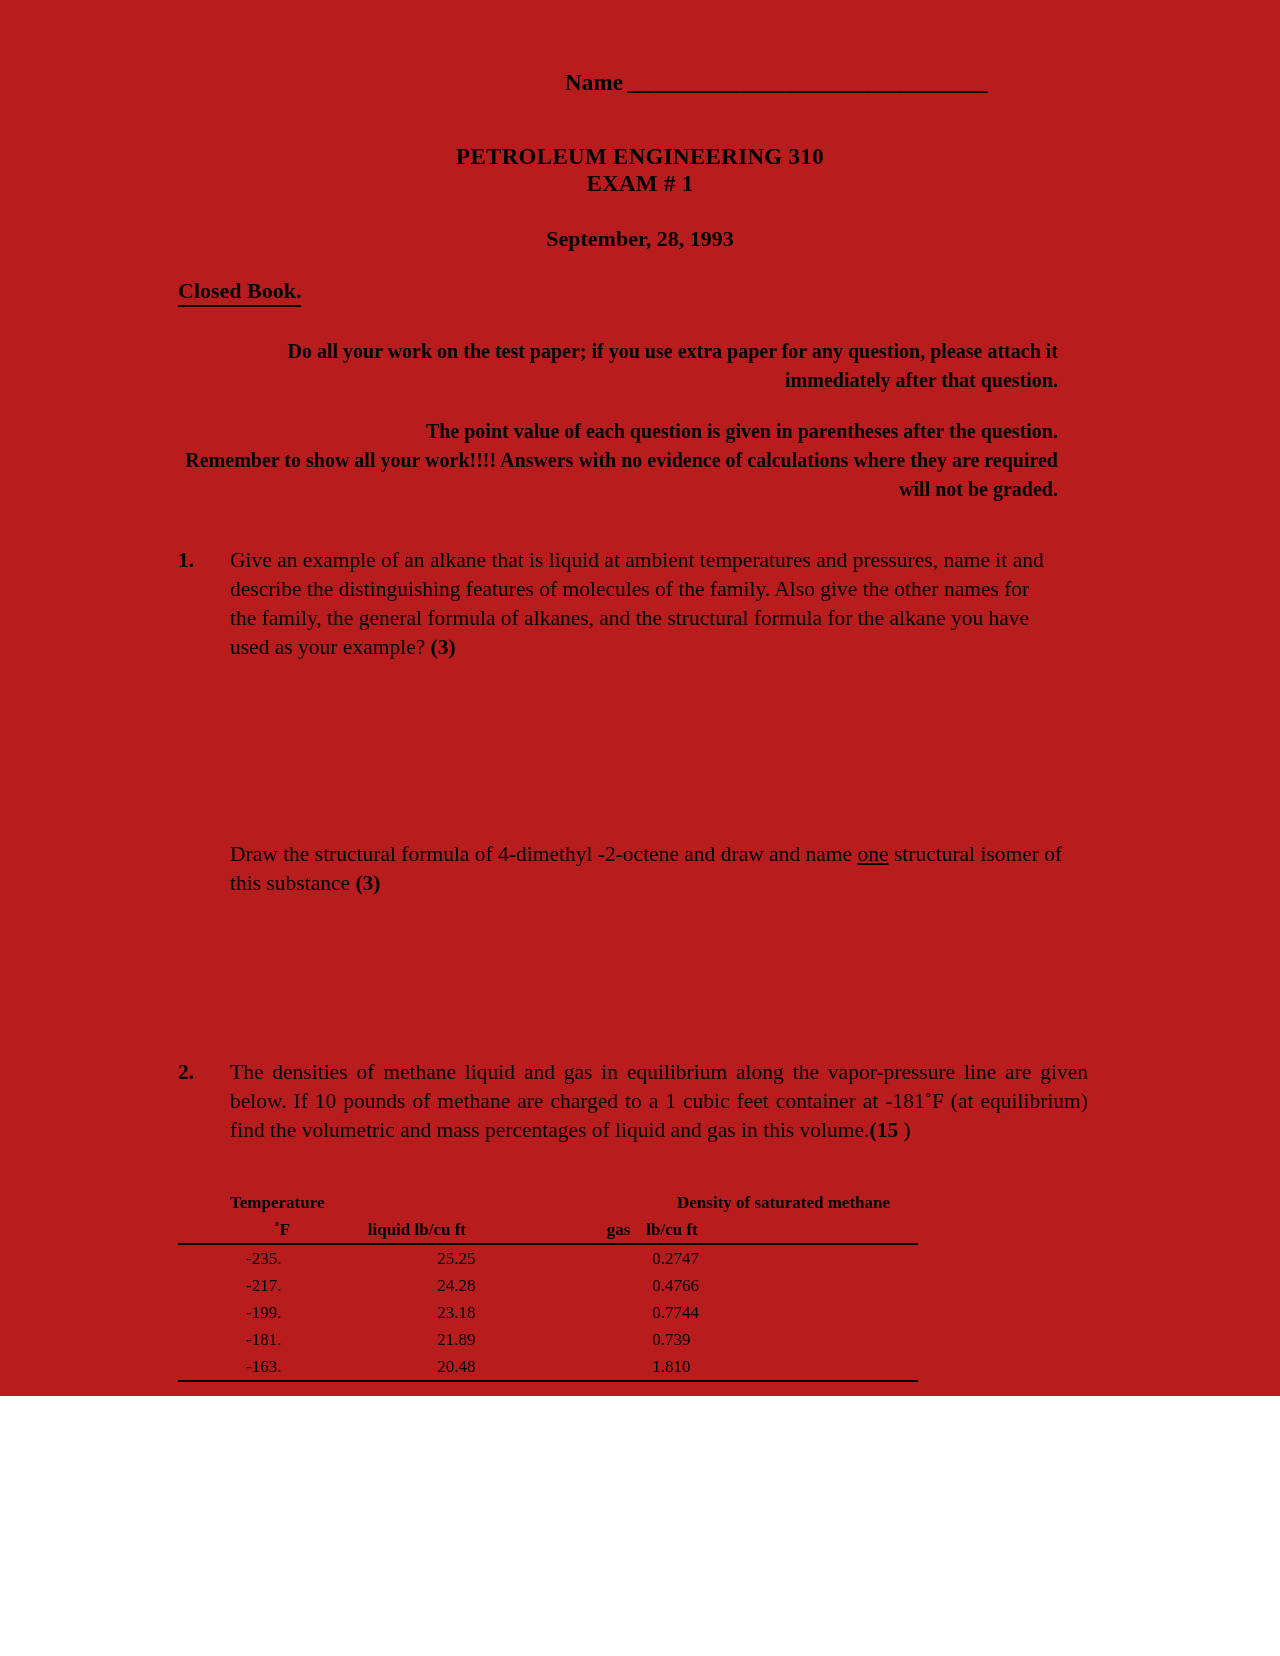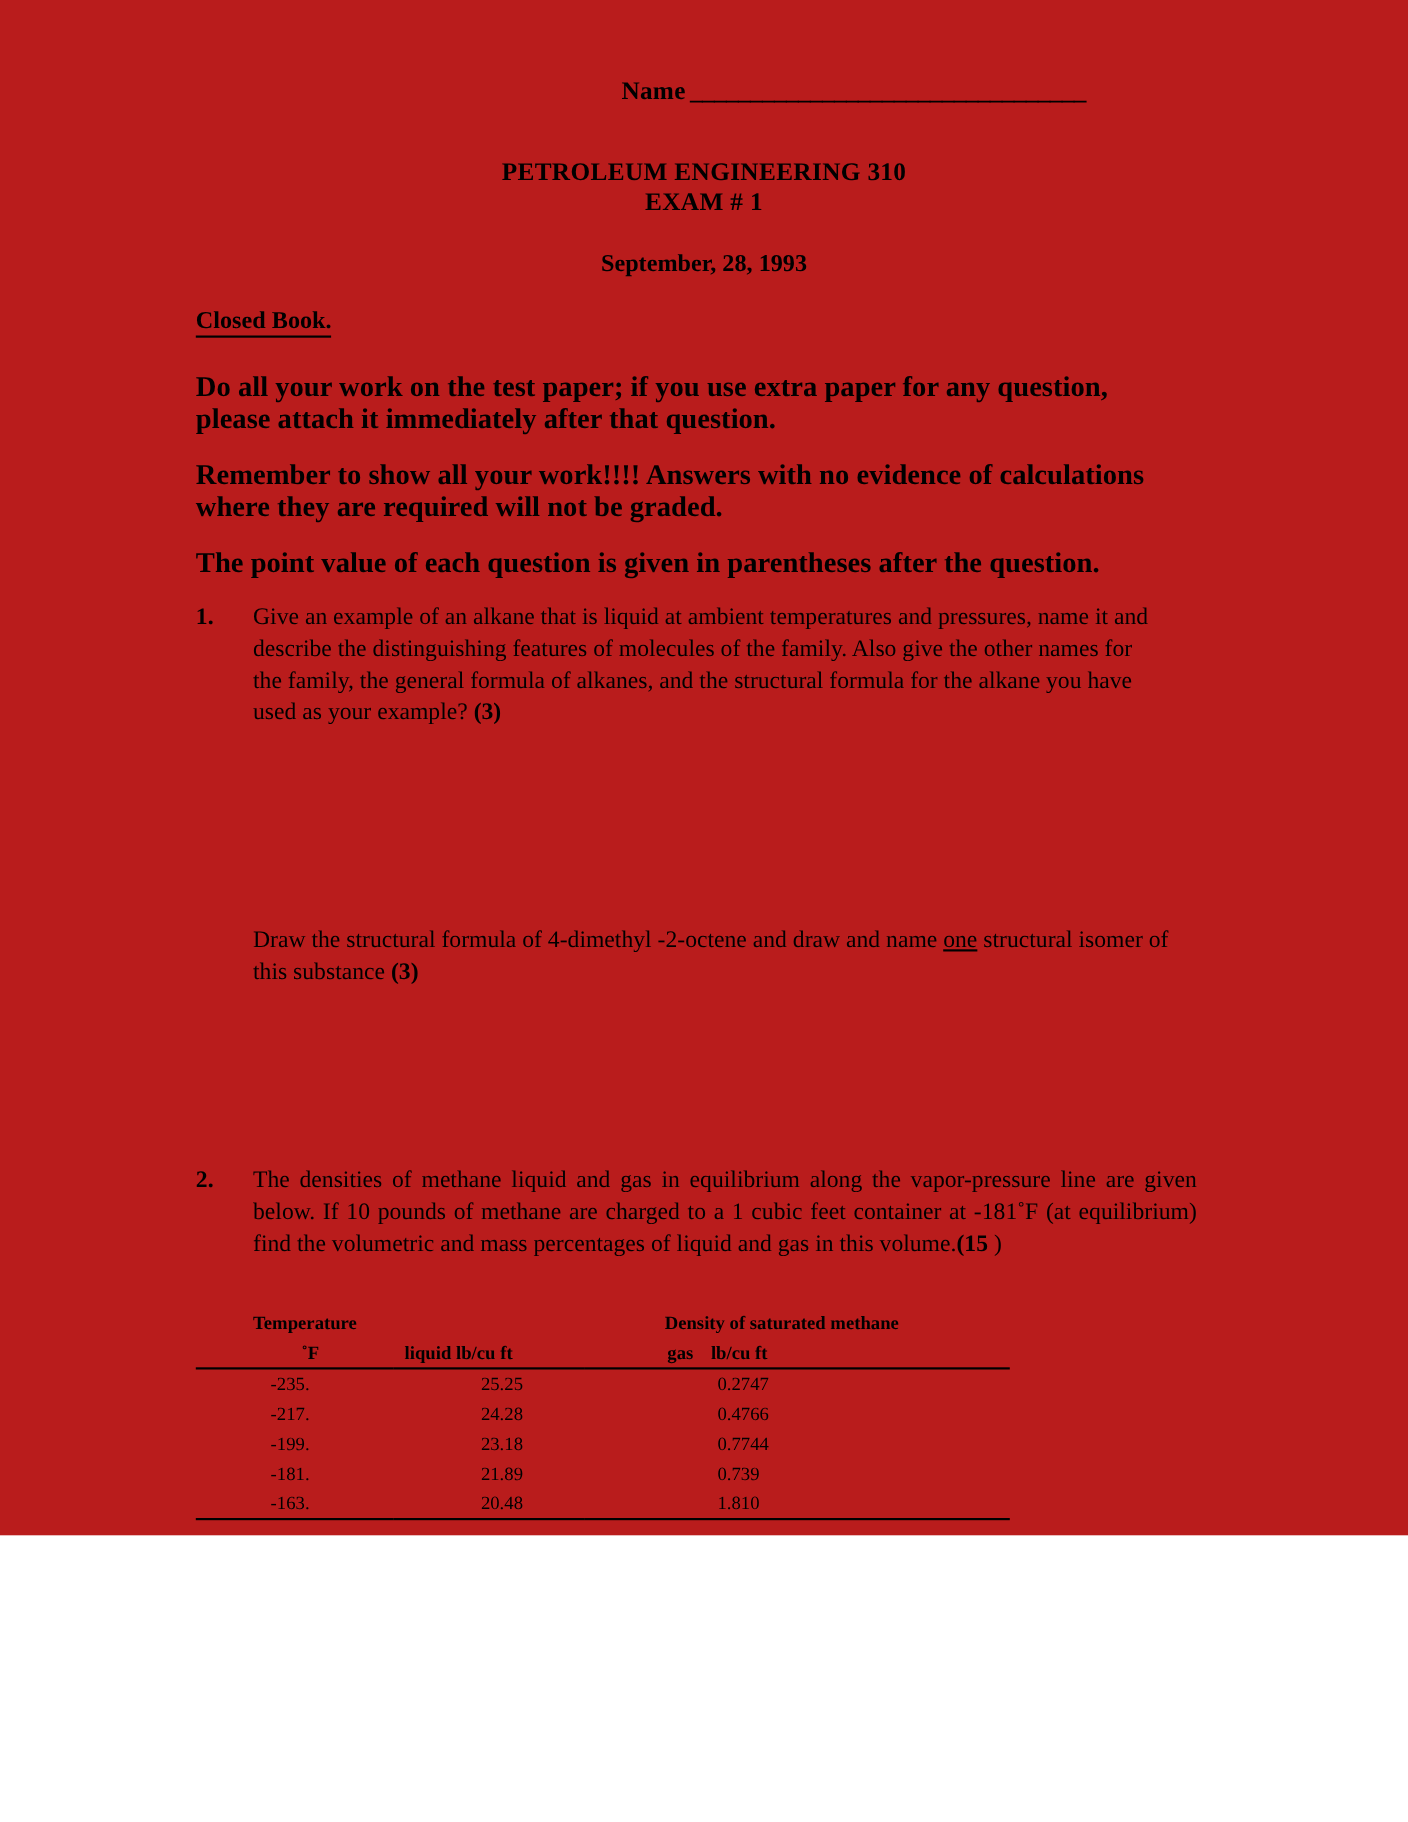--- a/index.html
+++ b/index.html
@@ -74,24 +74,24 @@
   .closed-book {
     font-weight: bold;
     font-size: 22px;
     display: inline-block;
     border-bottom: 2px solid #000;
     padding-bottom: 1px;
     margin-bottom: 30px;
   }
   .instr-para {
     font-weight: bold;
-    font-size: 26px;
+    font-size: 20px;
     line-height: 29px;
     margin-bottom: 22px;
-    text-align: left;
+    text-align: right;
   }
   .instr-para.last { margin-bottom: 0; }
 
   
   .question {
     position: absolute;
     display: flex;
     align-items: flex-start;
   }
   .q-num {
@@ -133,20 +133,21 @@
   table.data-table td {
     padding: 0;
     line-height: 27px;
   }
   .th-group-left {
     text-align: left;
     font-weight: bold;
     padding-left: 52px !important;
   }
   .th-group-right {
+    text-align: right;
     font-weight: bold;
     padding-right: 28px !important;
   }
   .sub-head-temp {
     font-weight: bold;
     text-align: left;
     padding-left: 96px !important;
     border-bottom: 2px solid #000;
   }
   .sub-head-liquid {
@@ -184,22 +185,22 @@
 
   <div class="title-block">
     <div class="course-title">PETROLEUM ENGINEERING 310</div>
     <div class="exam-title">EXAM # 1</div>
   </div>
   <div class="exam-date">September, 28, 1993</div>
 
   <div class="instructions">
     <div><span class="closed-book">Closed Book.</span></div>
     <div class="instr-para">Do all your work on the test paper; if you use extra paper for any question, please attach it immediately after that question.</div>
+    <div class="instr-para last">The point value of each question is given in parentheses after the question.</div>
     <div class="instr-para">Remember to show all your work!!!!  Answers with no evidence of calculations where they are required will not be graded.</div>
-    <div class="instr-para last">The point value of each question is given in parentheses after the question.</div>
   </div>
 
   <div class="question" id="question-1">
     <div class="q-num">1.</div>
     <div class="q-body"><span>Give an example  of an alkane that is liquid at ambient temperatures and pressures, name it and describe the distinguishing features of molecules of the family. Also give the other names for the family, the general formula of alkanes,  and the structural formula for the alkane you have used as your example? </span><b>(3)</b></div>
   </div>
 
   <div id="sub-prompt-1">
     <div class="q-body"><span>Draw the structural formula of 4-dimethyl -2-octene and draw and name </span><u>one</u><span> structural isomer of this substance </span><b>(3)</b></div>
   </div>

